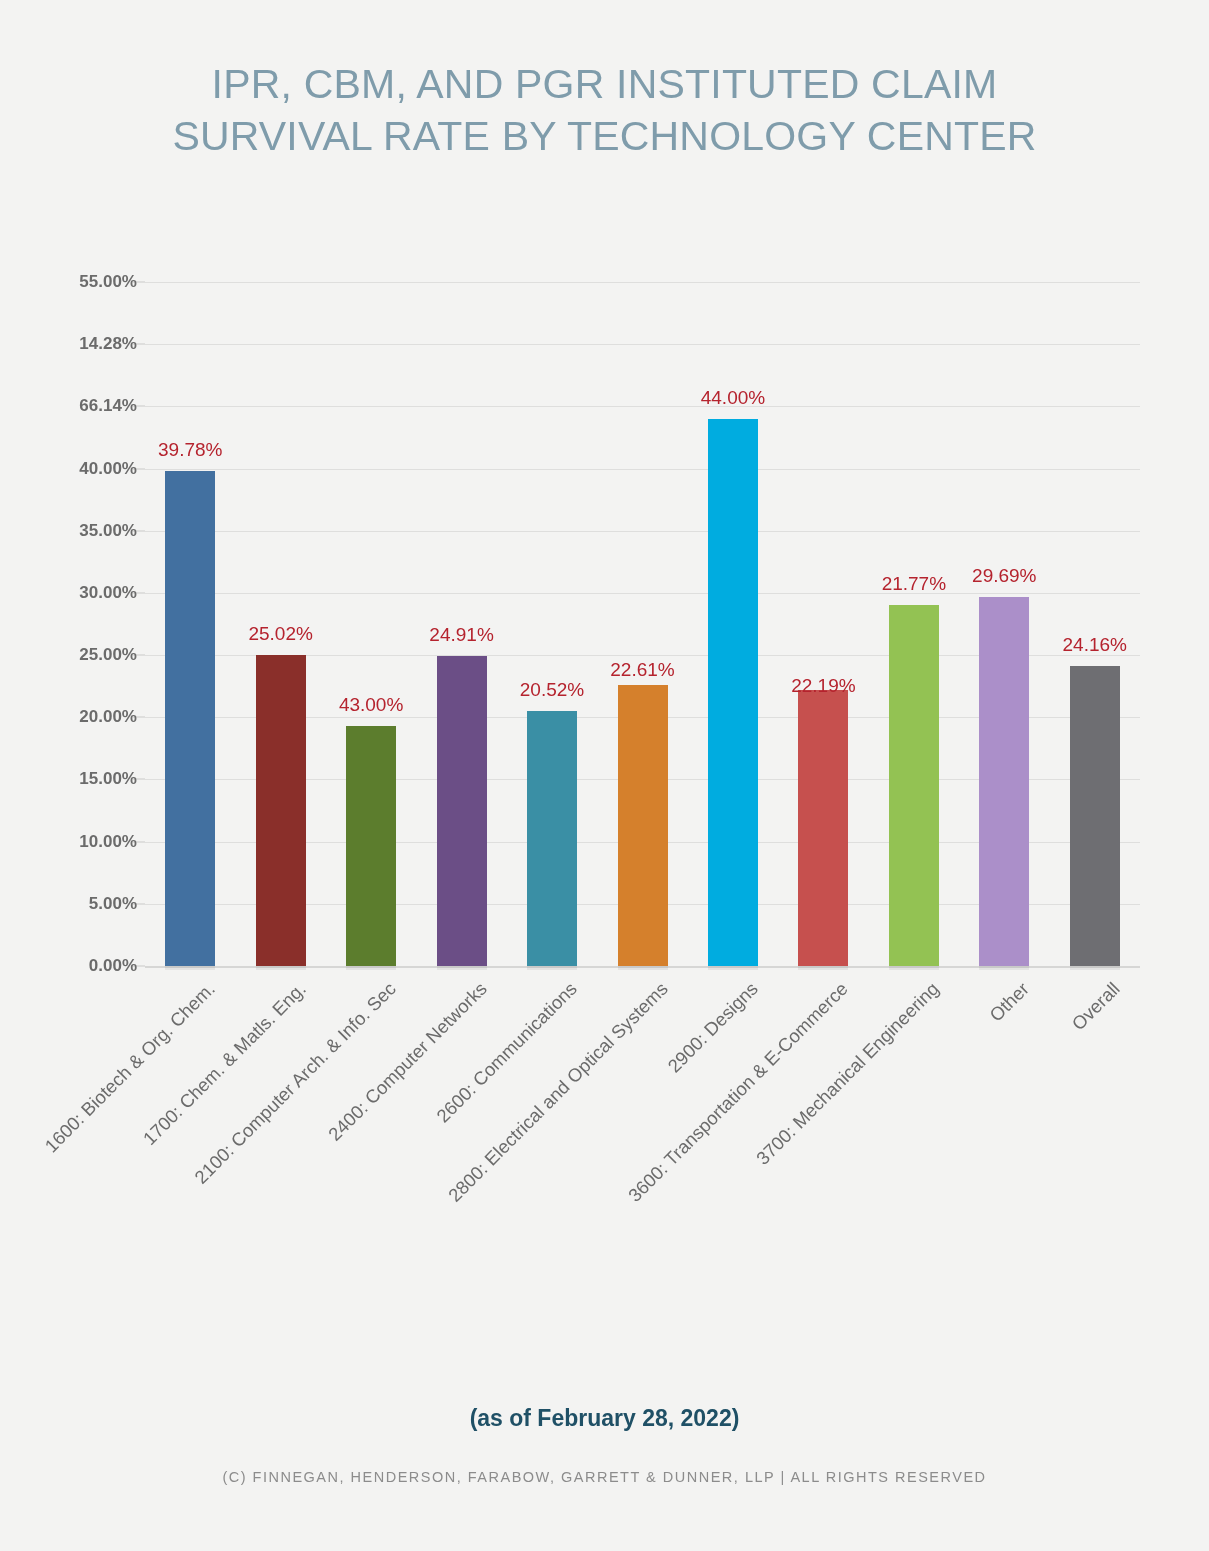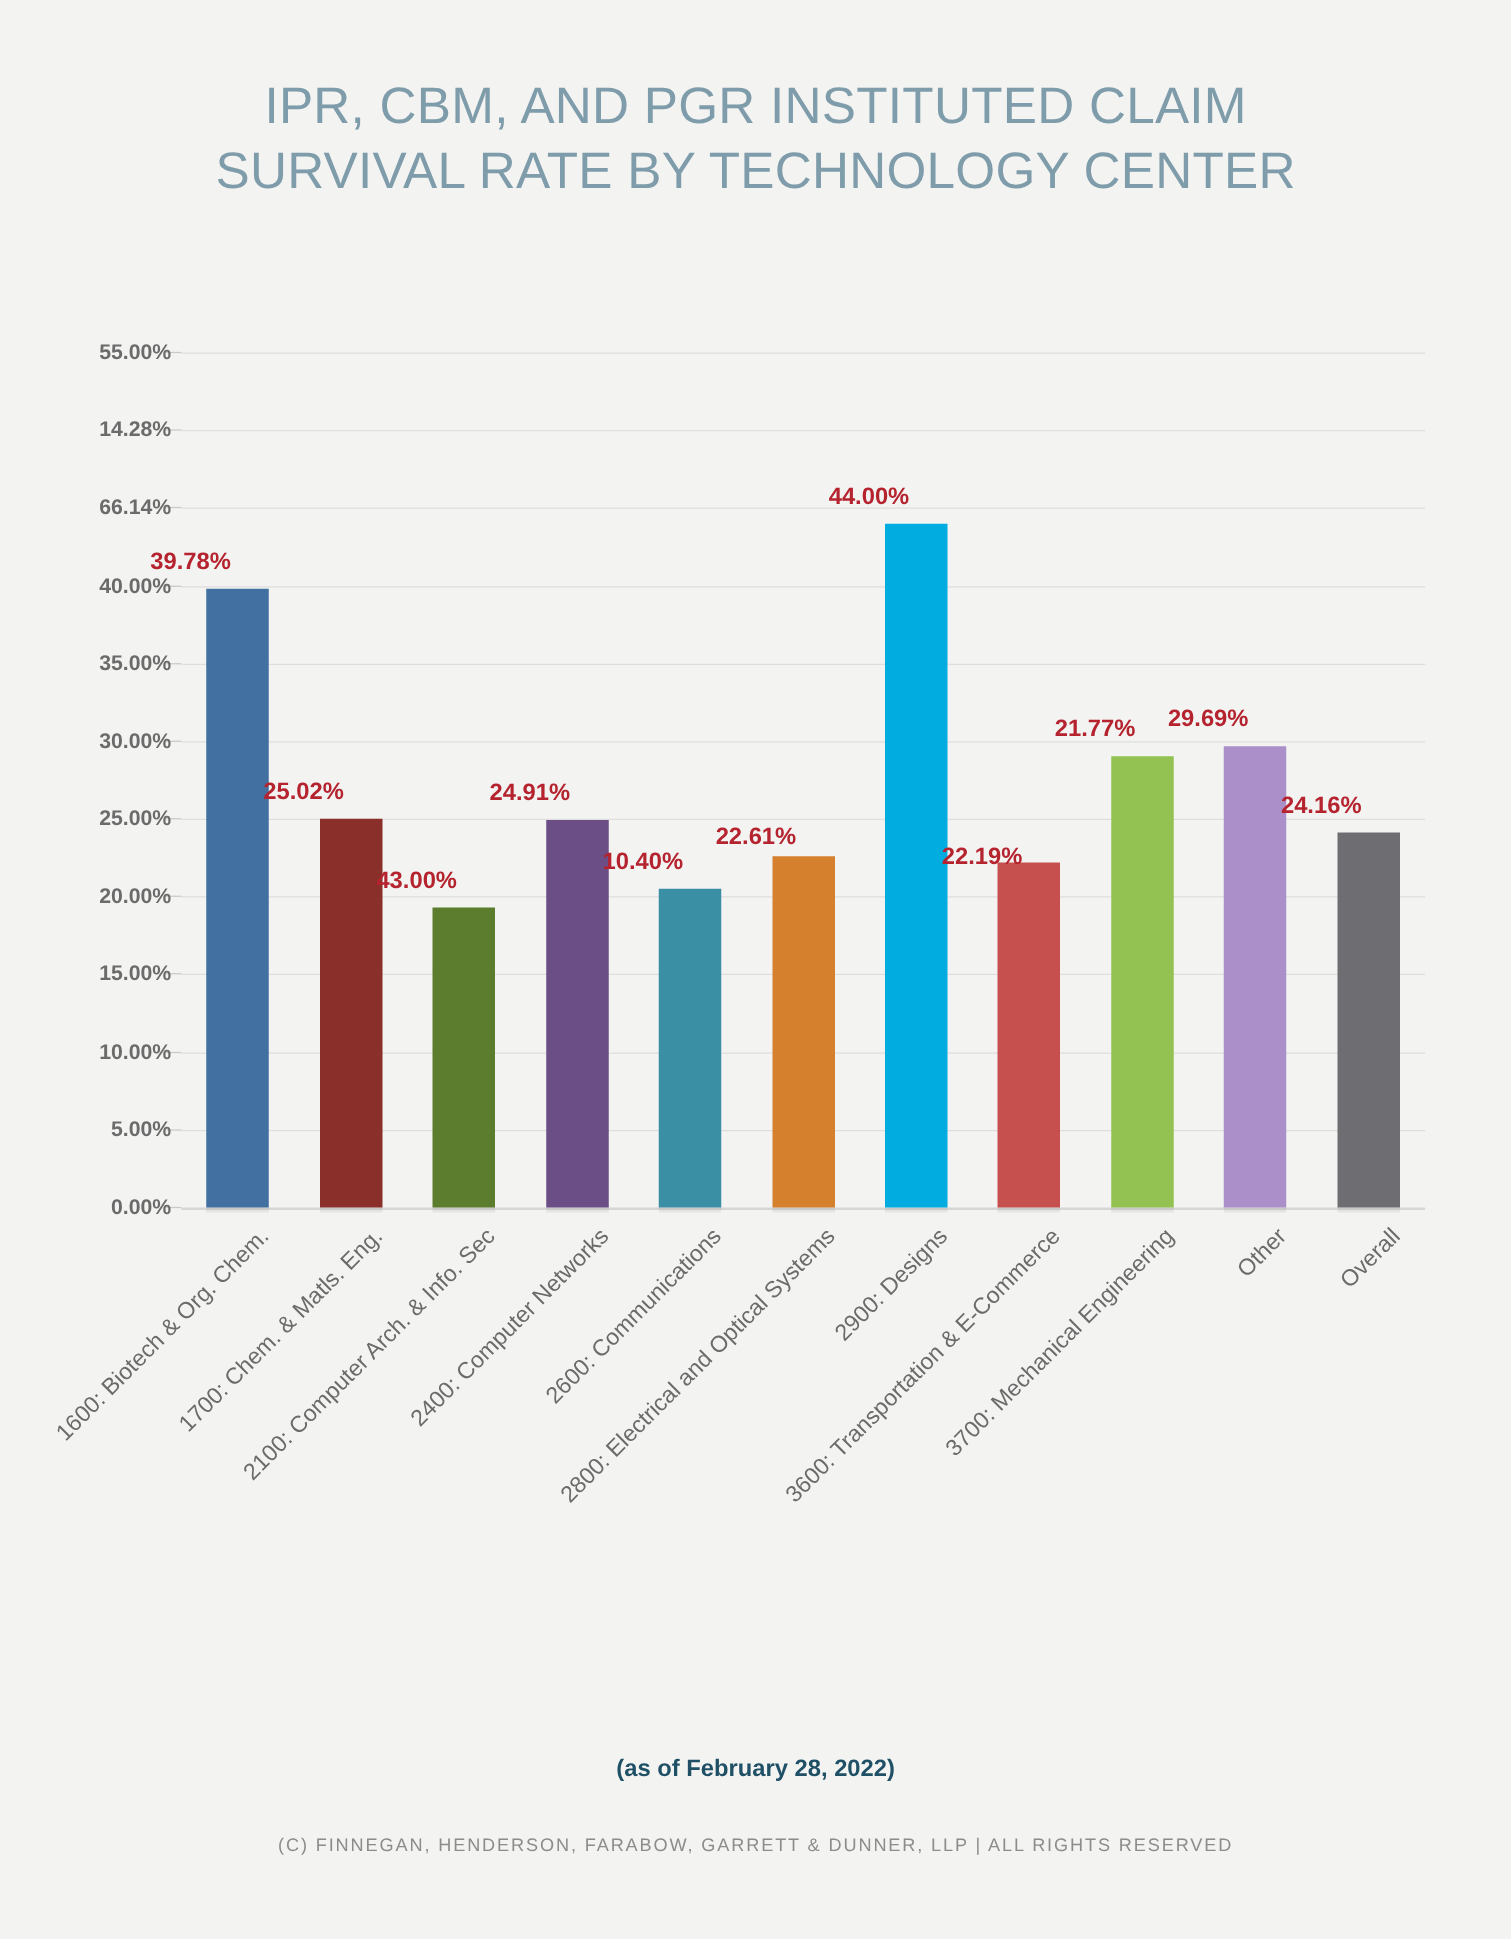--- a/index.html
+++ b/index.html
@@ -85,24 +85,24 @@
   .bar-shadow {
     position: absolute;
     bottom: -4px;
     width: 50px;
     height: 4px;
     background: rgba(0,0,0,0.06);
   }
   .bar-value {
     position: absolute;
     width: 140px;
-    text-align: left;
+    text-align: center;
     color: #b5232e;
     font-size: 19px;
-    font-weight: bold;
+    font-weight: normal;
     white-space: nowrap;
   }
 
   
   .xlabel {
     position: absolute;
     top: 978px;
     color: #6b6b6b;
     font-size: 18.5px;
     font-weight: normal;
@@ -115,21 +115,21 @@
   .xlabel-inner { display: inline-block; }
 
   
   #asof {
     position: absolute;
     left: 0;
     top: 1405px;
     width: 1209px;
     text-align: center;
     color: #1f5066;
-    font-size: 19px;
+    font-size: 23px;
     font-weight: bold;
   }
   #copyright {
     position: absolute;
     left: 0;
     top: 1469px;
     width: 1209px;
     text-align: center;
     color: #8c8c8c;
     font-size: 14.5px;
@@ -166,21 +166,21 @@
       <div class="bar" title="1700: Chem. &amp; Matls. Eng. — 25.02%" style="left: 110.682px; height: 311.158px; background: rgb(138, 47, 42);"></div>
       <div class="bar-value" style="left: 65.6818px; top: 340.842px;">25.02%</div>
       <div class="bar-shadow" style="left: 201.136px;"></div>
       <div class="bar" title="2100: Computer Arch. &amp; Info. Sec — 19.32%" style="left: 201.136px; height: 240.271px; background: rgb(92, 125, 45);"></div>
       <div class="bar-value" style="left: 156.136px; top: 411.729px;">43.00%</div>
       <div class="bar-shadow" style="left: 291.591px;"></div>
       <div class="bar" title="2400: Computer Networks — 24.91%" style="left: 291.591px; height: 309.79px; background: rgb(107, 78, 134);"></div>
       <div class="bar-value" style="left: 246.591px; top: 342.21px;">24.91%</div>
       <div class="bar-shadow" style="left: 382.045px;"></div>
       <div class="bar" title="2600: Communications — 20.52%" style="left: 382.045px; height: 255.194px; background: rgb(58, 143, 165);"></div>
-      <div class="bar-value" style="left: 337.045px; top: 396.806px;">10.40%</div>
+      <div class="bar-value" style="left: 337.045px; top: 396.806px;">20.52%</div>
       <div class="bar-shadow" style="left: 472.5px;"></div>
       <div class="bar" title="2800: Electrical and Optical Systems — 22.61%" style="left: 472.5px; height: 281.186px; background: rgb(213, 128, 44);"></div>
       <div class="bar-value" style="left: 427.5px; top: 377px;">22.61%</div>
       <div class="bar-shadow" style="left: 562.955px;"></div>
       <div class="bar" title="2900: Designs — 44.00%" style="left: 562.955px; height: 547.2px; background: rgb(0, 172, 224);"></div>
       <div class="bar-value" style="left: 517.955px; top: 104.8px;">44.00%</div>
       <div class="bar-shadow" style="left: 653.409px;"></div>
       <div class="bar" title="3600: Transportation &amp; E-Commerce — 22.19%" style="left: 653.409px; height: 275.963px; background: rgb(198, 80, 78);"></div>
       <div class="bar-value" style="left: 608.409px; top: 393px;">22.19%</div>
       <div class="bar-shadow" style="left: 743.864px;"></div>

